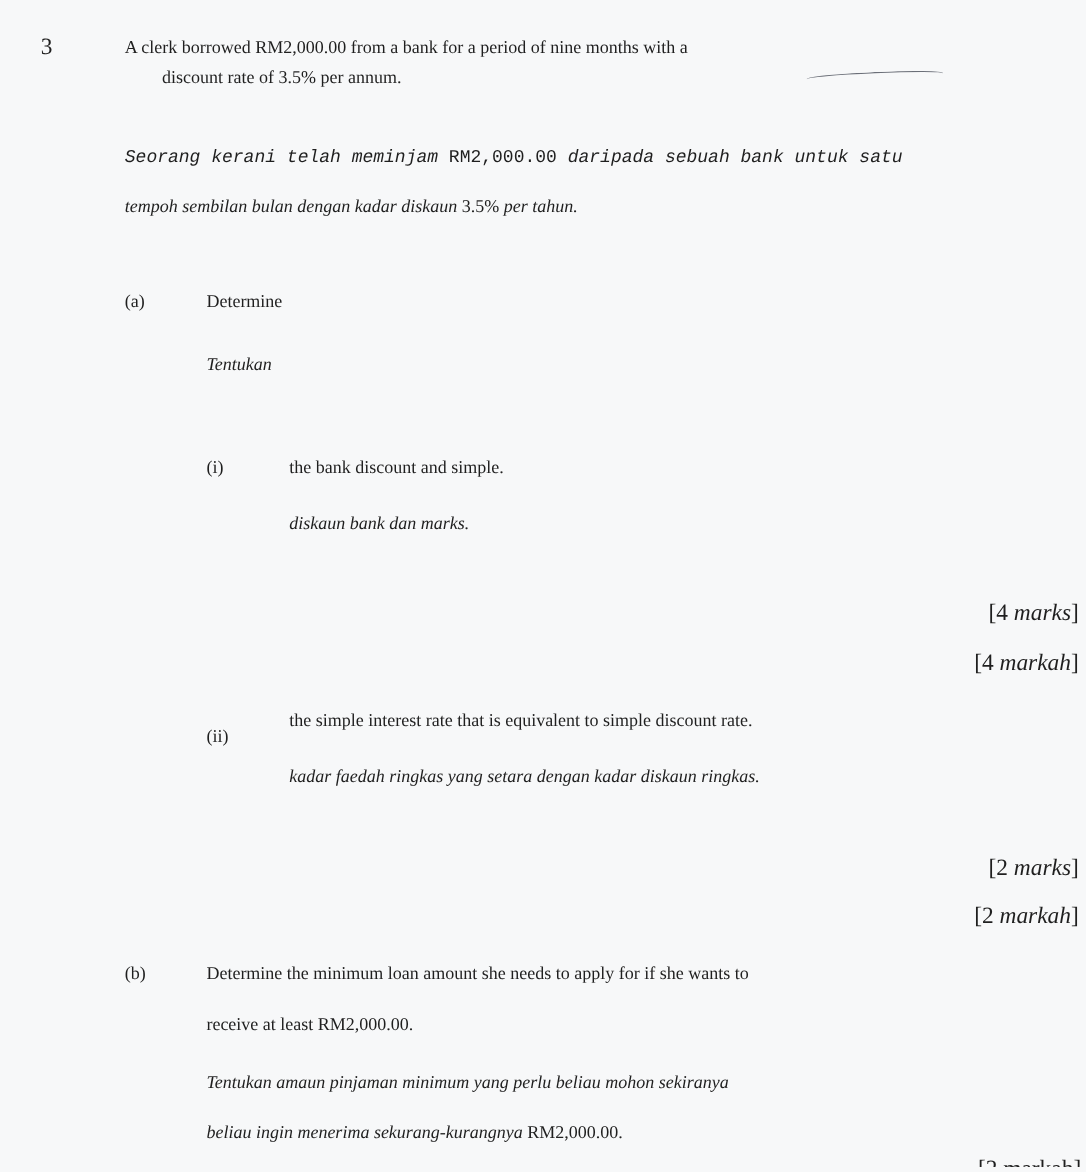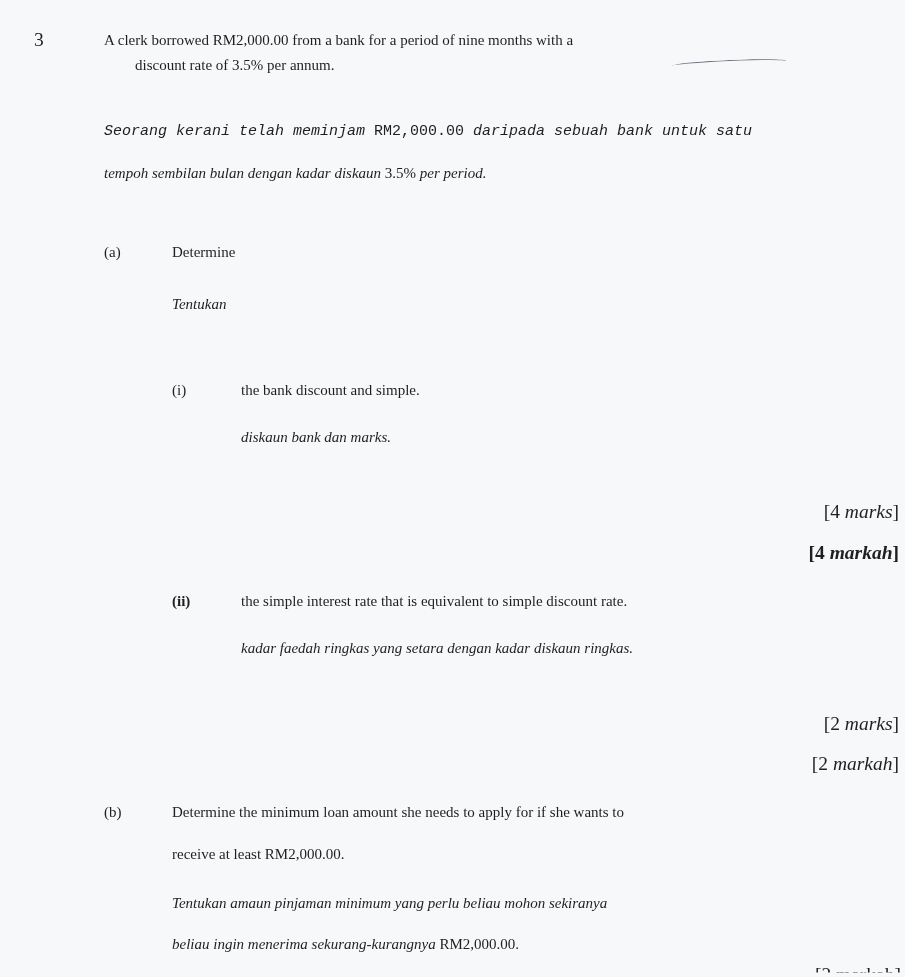--- a/index.html
+++ b/index.html
@@ -26,38 +26,38 @@
 <div class="num" style="left:34px; top:28px;">3</div>
 
 <div class="t" style="left:104px; top:28px;">A clerk borrowed RM2,000.00 from a bank for a period of nine months with a</div>
 <div class="underline-mark"></div>
 <div class="t" style="left:104px; top:53px;margin-left:31px;">discount rate of 3.5% per annum.</div>
 
 <div class="t" style="left:104px; top:120px;font-family:Liberation Mono, monospace;">
   <span class="i">Seorang kerani telah meminjam </span><span>RM2,000.00</span><span class="i"> daripada sebuah bank untuk satu</span>
 </div>
 <div class="t" style="left:104px; top:161px;">
-  <span class="i">tempoh sembilan bulan dengan kadar diskaun </span><span>3.5%</span><span class="i"> per period.</span>
+  <span class="i">tempoh sembilan bulan dengan kadar diskaun </span><span>3.5%</span><span class="i"> per tahun.</span>
 </div>
 
 <div class="t" style="left:104px; top:240px;">(a)</div>
 <div class="t" style="left:172px; top:240px;">Determine</div>
 <div class="t i" style="left:172px; top:292px;">Tentukan</div>
 
 <div class="t" style="left:172px; top:378px;">(i)</div>
 <div class="t" style="left:241px; top:378px;">the bank discount and simple.</div>
 <div class="t i" style="left:241px; top:425px;">diskaun bank dan marks.</div>
 <div class="right" style="top:467px;">
   <span>[4 </span><span class="i">marks</span><span>]</span>
 </div>
-<div class="right" style="top:508px;font-weight:bold;">
+<div class="right" style="top:508px;">
   <span>[4 </span><span class="i">markah</span><span>]</span>
 </div>
 
-<div class="t" style="left:172px; top:589px;font-weight:bold;">(ii)</div>
+<div class="t" style="left:172px; top:602px;">(ii)</div>
 <div class="t" style="left:241px; top:589px;">the simple interest rate that is equivalent to simple discount rate.</div>
 <div class="t i" style="left:241px; top:636px;">kadar faedah ringkas yang setara dengan kadar diskaun ringkas.</div>
 <div class="right" style="top:679px;">
   <span>[2 </span><span class="i">marks</span><span>]</span>
 </div>
 <div class="right" style="top:719px;">
   <span>[2 </span><span class="i">markah</span><span>]</span>
 </div>
 
 <div class="t" style="left:104px; top:800px;">(b)</div>

